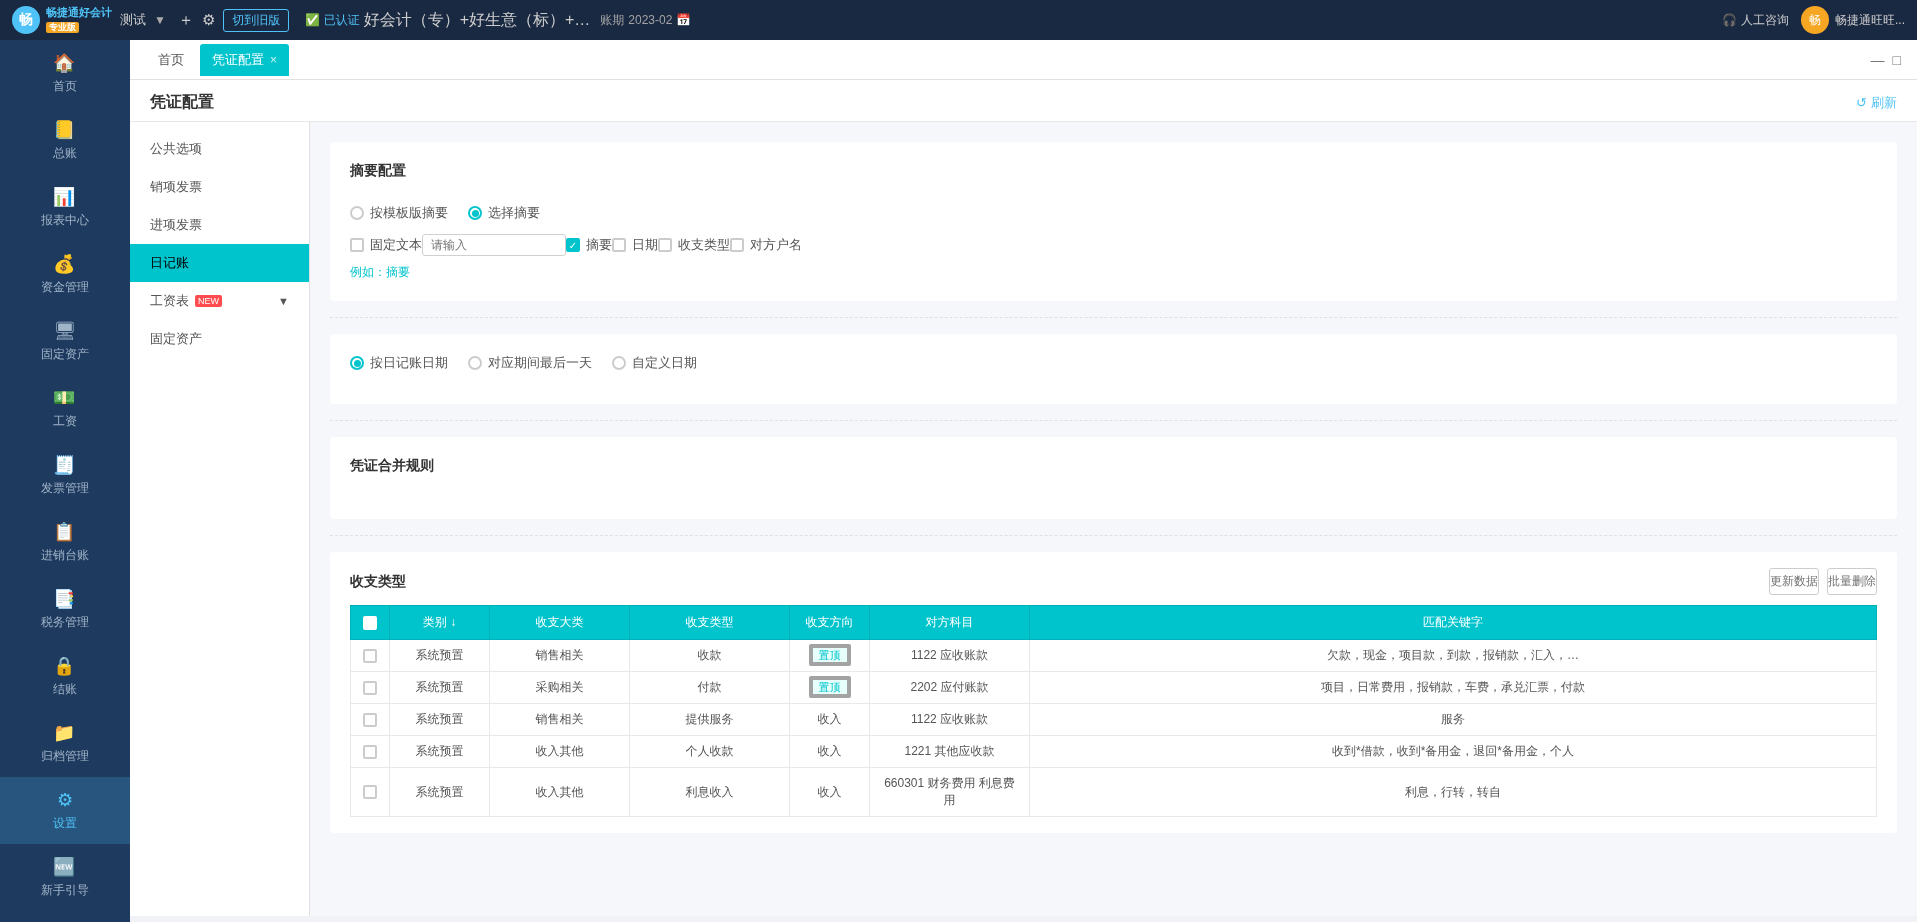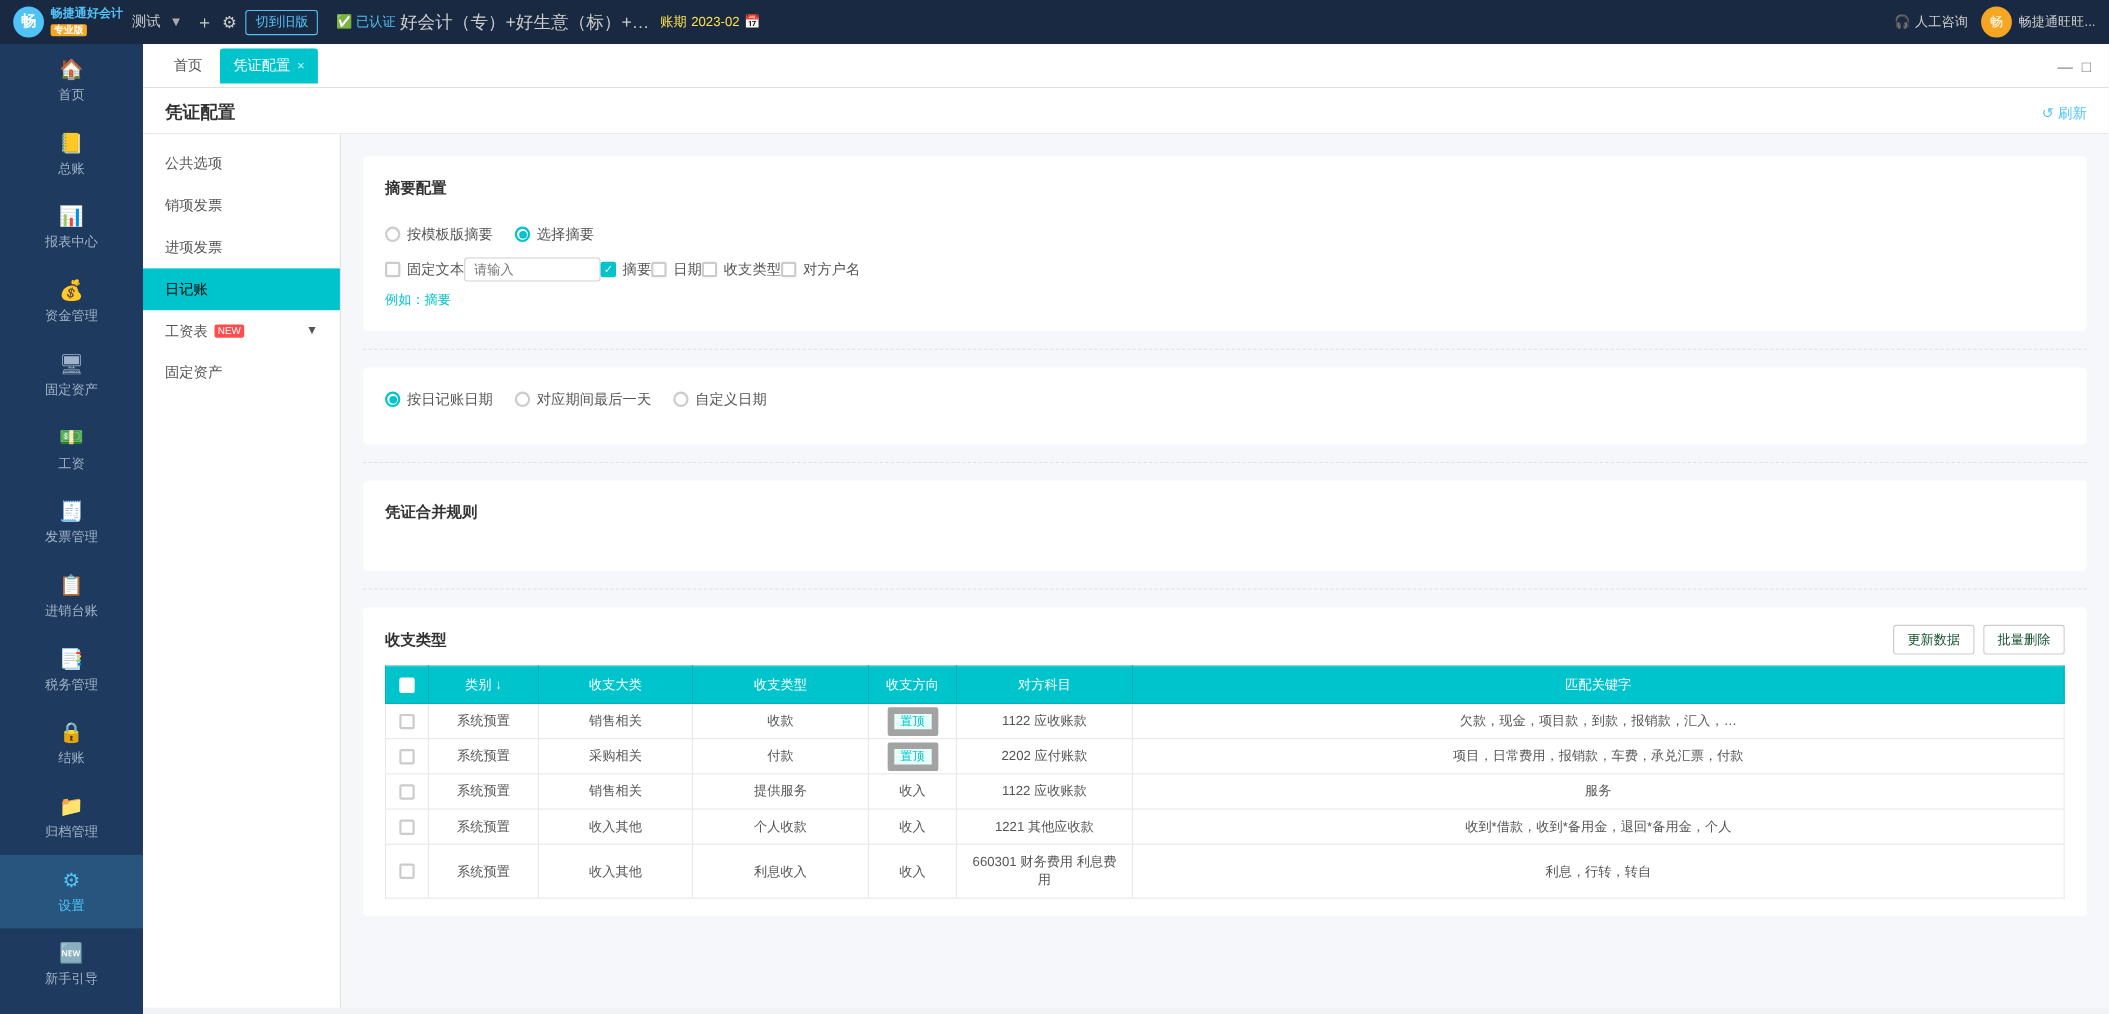--- a/index.html
+++ b/index.html
@@ -45,21 +45,21 @@
       border: 1px solid #4fc3f7;
       color: #4fc3f7;
       border-radius: 3px;
       padding: 2px 8px;
       font-size: 12px;
       cursor: pointer;
     }
     .top-bar-tags { display: flex; align-items: center; gap: 4px; margin-left: 8px; }
     .tag-verified { color: #4fc3f7; font-size: 12px; }
     .tag-label { color: #ccc; font-size: 16px; }
-    .tag-period { display: flex; align-items: center; gap: 4px; color: #fde047; font-size: 12px; margin-left: 6px; }
+    .tag-period { display: flex; align-items: center; gap: 4px; color: #a3a3a3; font-size: 12px; margin-left: 6px; }
     .top-bar-right { margin-left: auto; display: flex; align-items: center; gap: 12px; }
     .top-bar-help { color: #ccc; font-size: 12px; cursor: pointer; display: flex; align-items: center; gap: 4px; }
     .top-bar-user { display: flex; align-items: center; gap: 6px; color: #ccc; font-size: 12px; cursor: pointer; }
     .user-avatar { width: 28px; height: 28px; background: #f5a623; border-radius: 50%; display: flex; align-items: center; justify-content: center; font-size: 12px; color: #fff; }
 
     
     .sidebar {
       position: fixed;
       top: 40px; left: 0; bottom: 0;
       width: 130px;
@@ -231,46 +231,46 @@
       background: #00c4cc;
       border-color: #00c4cc;
       color: #fff;
       font-size: 10px;
     }
     .text-input {
       border: 1px solid #d0d0d0;
       border-radius: 3px;
       padding: 3px 8px;
       font-size: 12px;
-      width: 124px;
+      width: 144px;
       color: #999;
     }
     .example-text { color: #00c4cc; font-size: 12px; margin-top: 4px; }
 
     
     .divider { border: none; border-top: 1px dashed #e0e0e0; margin: 16px 0; }
 
     
     .table-section { background: #fff; border-radius: 4px; padding: 16px 20px; }
     .table-header-row {
       display: flex;
       align-items: center;
       justify-content: space-between;
       margin-bottom: 10px;
     }
     .table-section-title { font-size: 14px; font-weight: bold; color: #333; }
     .table-actions { display: flex; gap: 8px; }
     .btn-outline {
       border: 1px solid #ccc;
       background: #fff;
-      padding: 4px 12px;
+      padding: 4px 0;
       border-radius: 3px;
       font-size: 12px;
       cursor: pointer;
-      color: #14532d;
+      color: #737373;
     }
 
     
     table { width: 100%; border-collapse: collapse; font-size: 12px; }
     thead tr { background: #00c4cc; color: #fff; }
     thead th {
       padding: 8px 12px;
       text-align: center;
       font-weight: normal;
       border: 1px solid #00b0b8;
@@ -279,21 +279,21 @@
     tbody tr { background: #fff; }
     tbody td {
       padding: 7px 12px;
       text-align: center;
       border: 1px solid #e8e8e8;
       color: #555;
     }
     .tag-btn {
       background: #e6fffb;
       color: #00c4cc;
-      border: 6px solid #a3a3a3;
+      border: 4px solid #a3a3a3;
       border-radius: 2px;
       padding: 1px 6px;
       font-size: 11px;
       cursor: pointer;
     }
     .col-check { width: 36px; }
     .col-category { width: 100px; }
     .col-bigtype { width: 140px; }
     .col-type { width: 160px; }
     .col-direction { width: 80px; }

